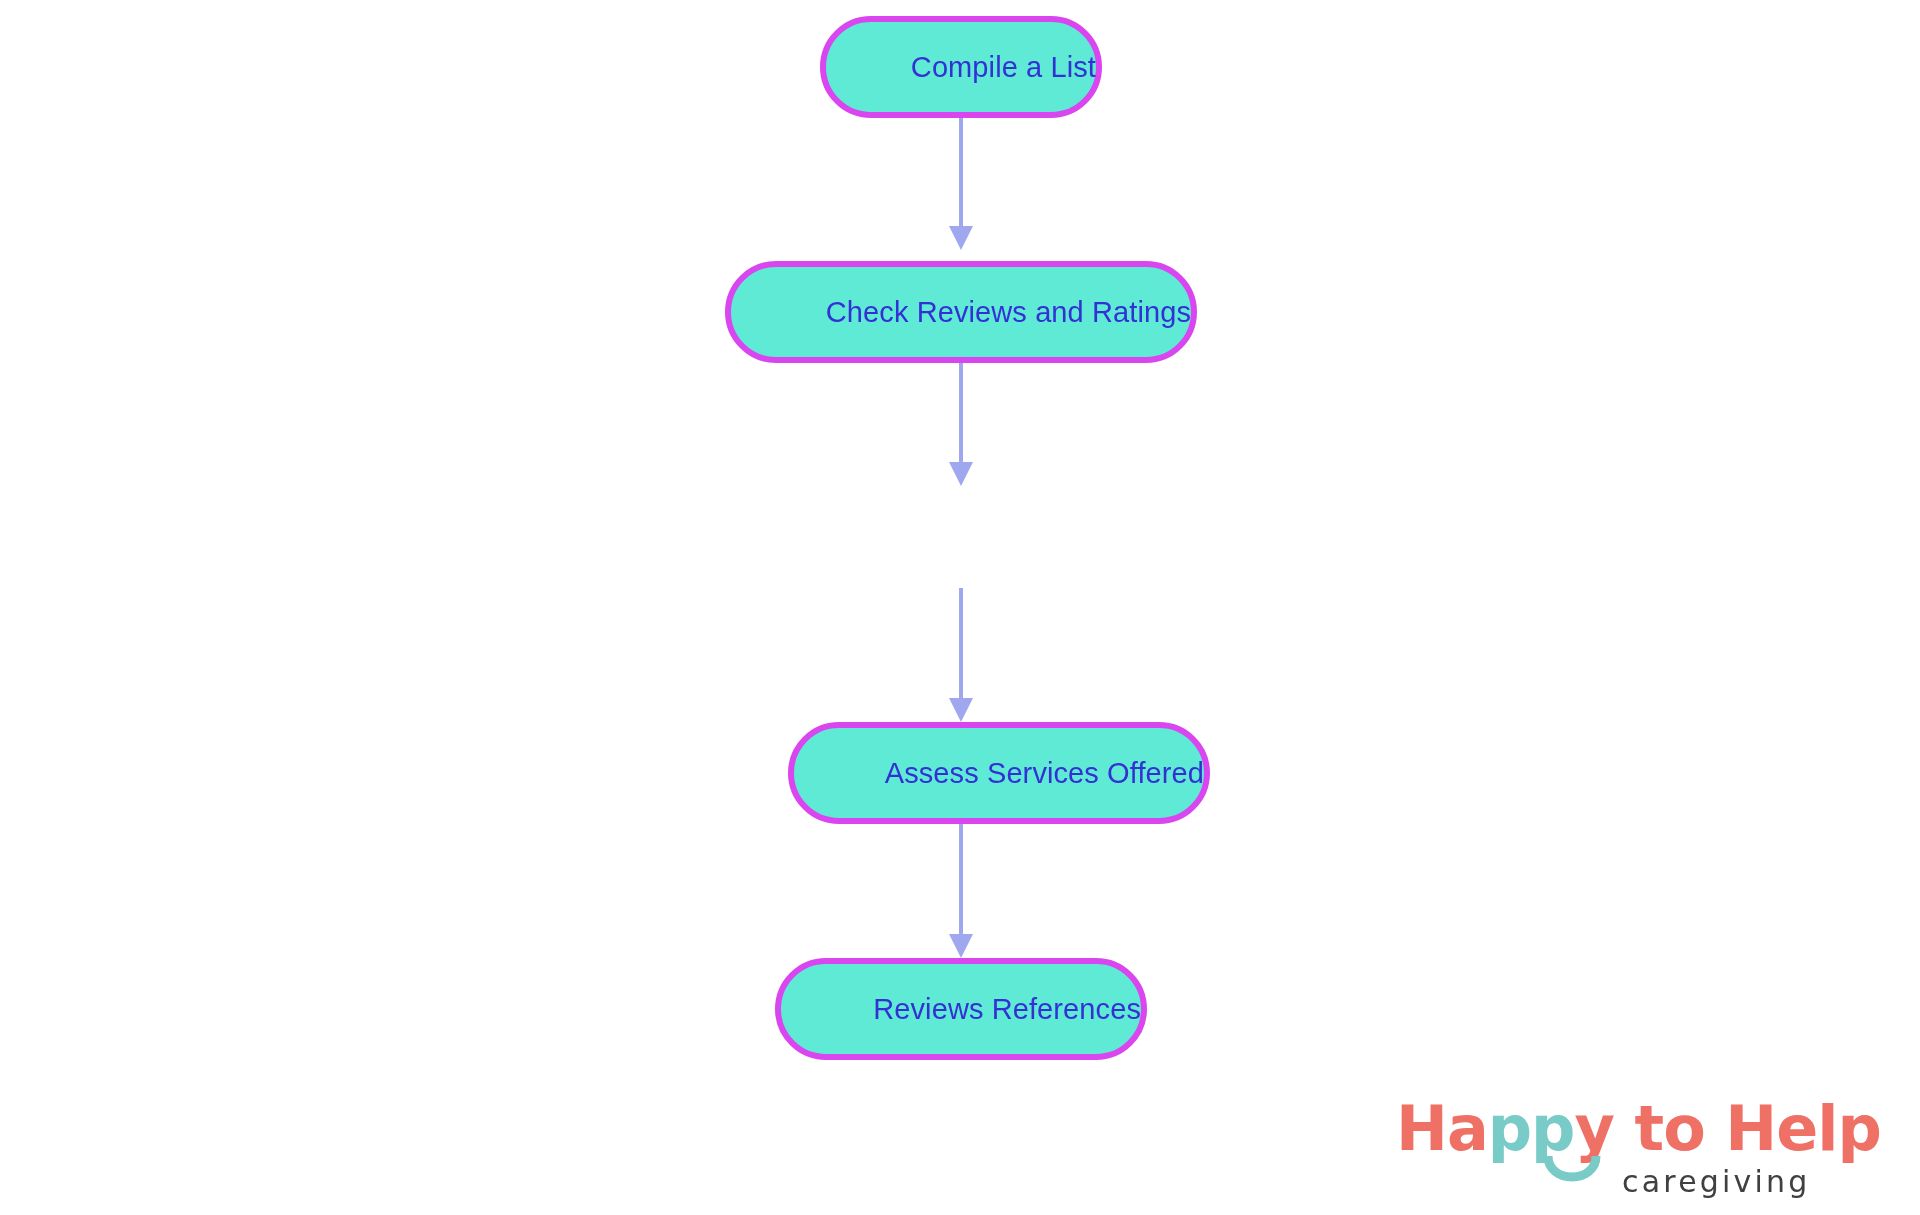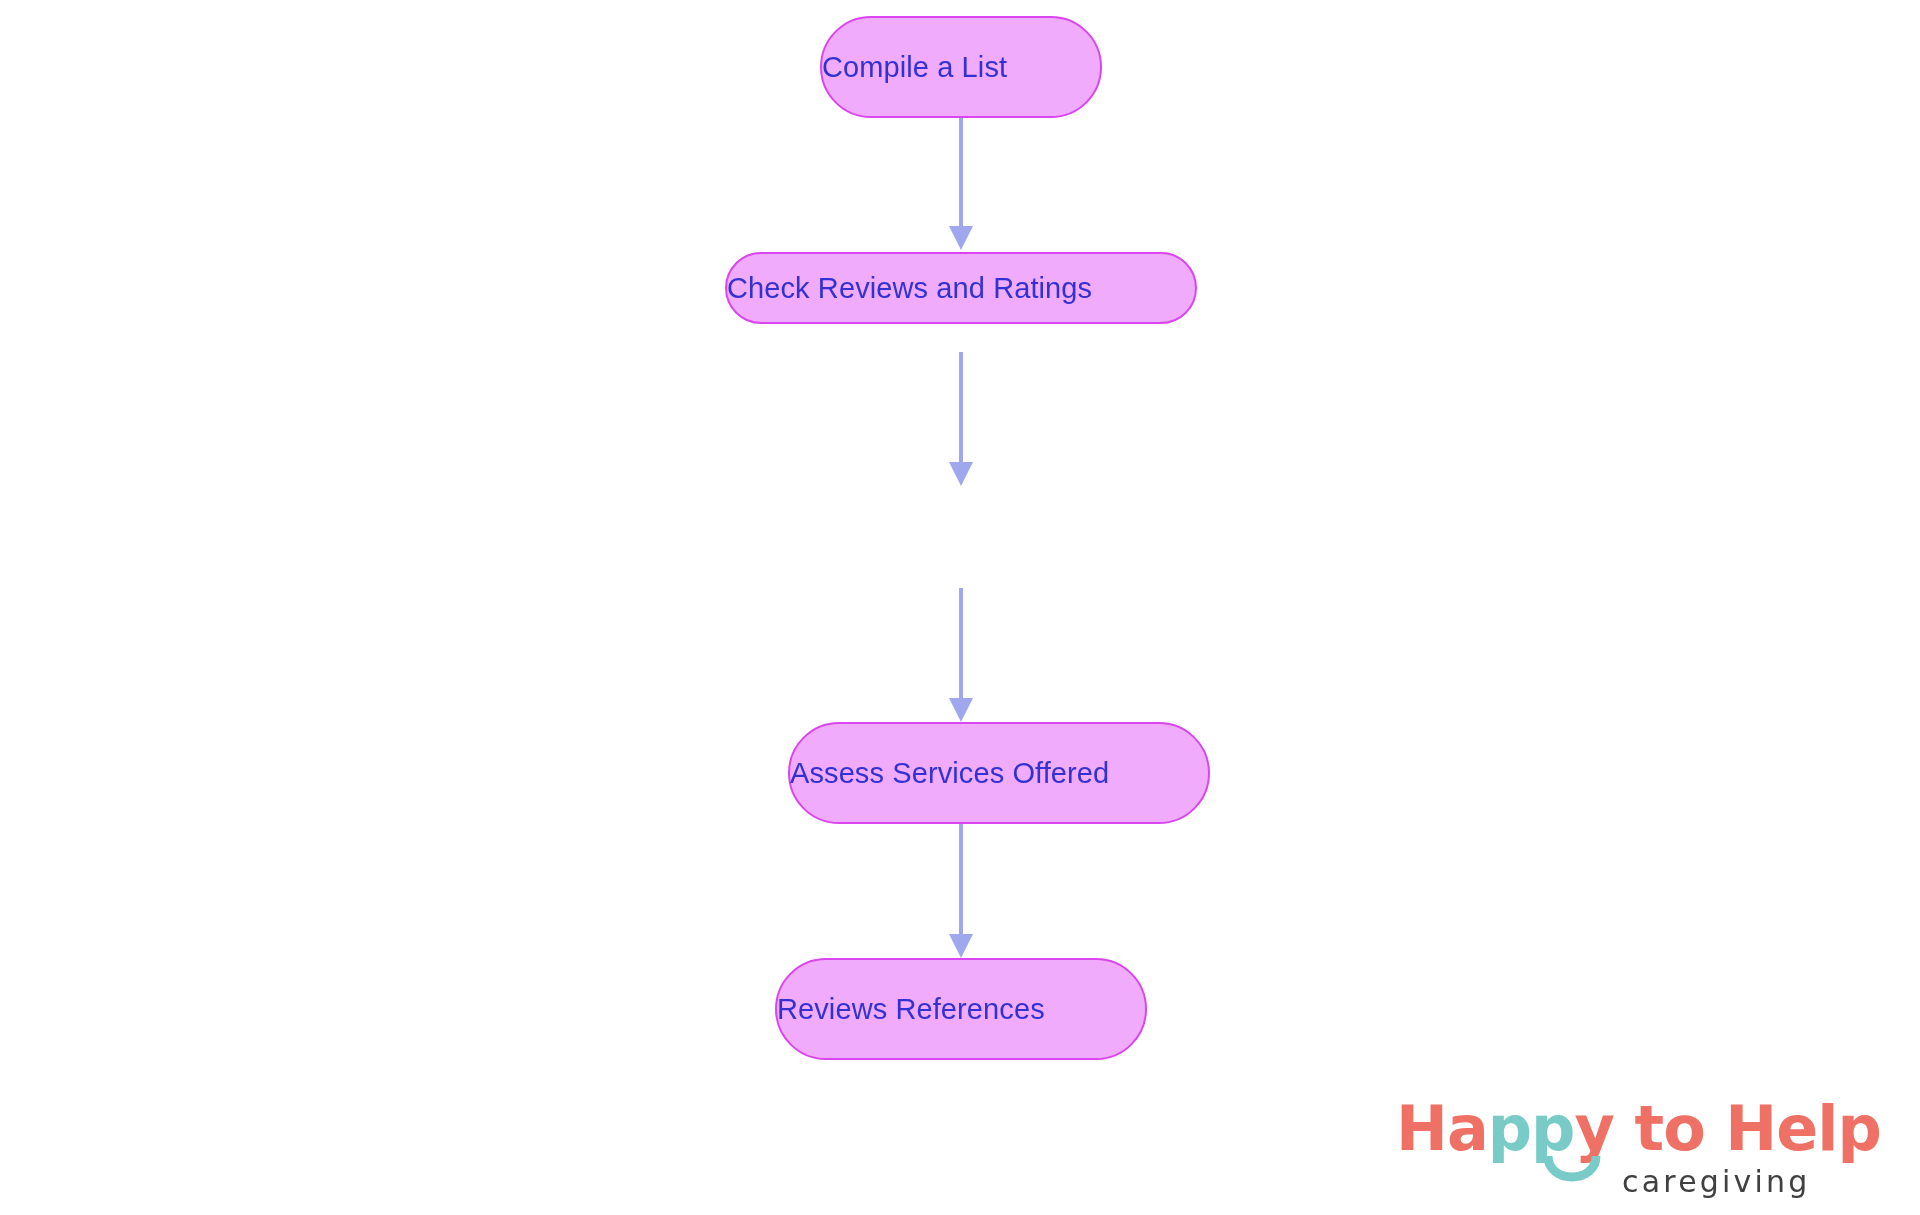--- a/index.html
+++ b/index.html
@@ -20,26 +20,26 @@
     position: absolute;
     left: 0;
     top: 0;
     width: 1920px;
     height: 1215px;
   }
 
   .node {
     position: absolute;
     box-sizing: border-box;
-    background: #f0abfc;
-    border: 2px solid #d946ef;
+    background: #5eead4;
+    border: 6px solid #d946ef;
     border-radius: 999px;
     display: flex;
     align-items: center;
-    justify-content: flex-start;
+    justify-content: flex-end;
   }
   .node-label {
     color: #3331d4;
     font-size: 29px;
     font-weight: 400;
     letter-spacing: 0.1px;
     white-space: nowrap;
     font-family: "Liberation Sans", sans-serif;
   }
 
@@ -113,21 +113,21 @@
     <g>
       <line x1="961" y1="824" x2="961" y2="936" stroke="#9fa8ef" stroke-width="4"></line>
       <polygon points="949,934 973,934 961,958" fill="#9fa8ef"></polygon>
     </g>
   </svg>
 
   <div class="node" style="left:820px; top:16px; width:282px; height:102px;">
     <span class="node-label">Compile a List</span>
   </div>
 
-  <div class="node" style="left:725px; top:252px; width:472px; height:72px;">
+  <div class="node" style="left:725px; top:261px; width:472px; height:102px;">
     <span class="node-label">Check Reviews and Ratings</span>
   </div>
 
 
   <div class="node" style="left:788px; top:722px; width:422px; height:102px;">
     <span class="node-label">Assess Services Offered</span>
   </div>
 
   <div class="node" style="left:775px; top:958px; width:372px; height:102px;">
     <span class="node-label">Reviews References</span>

